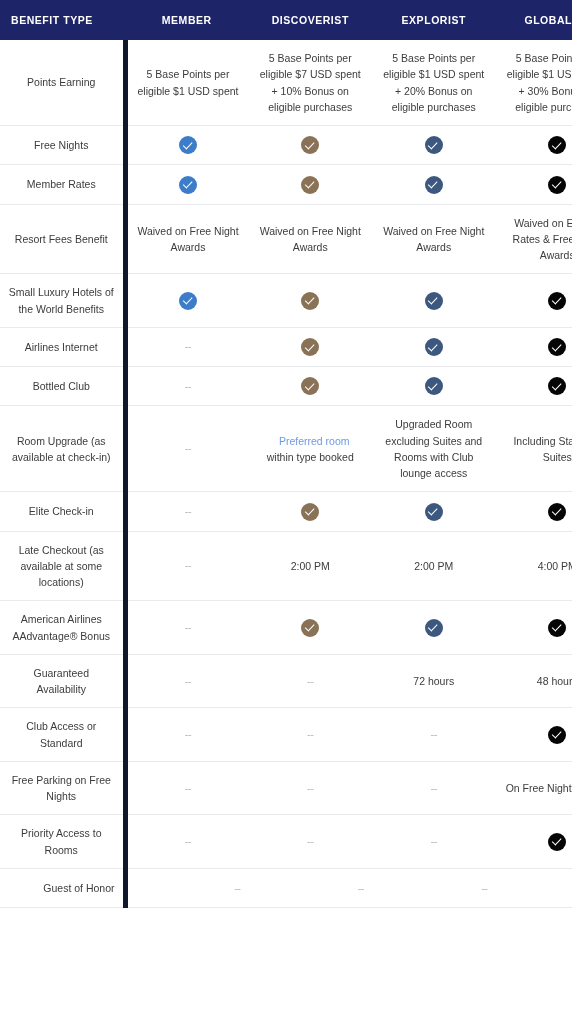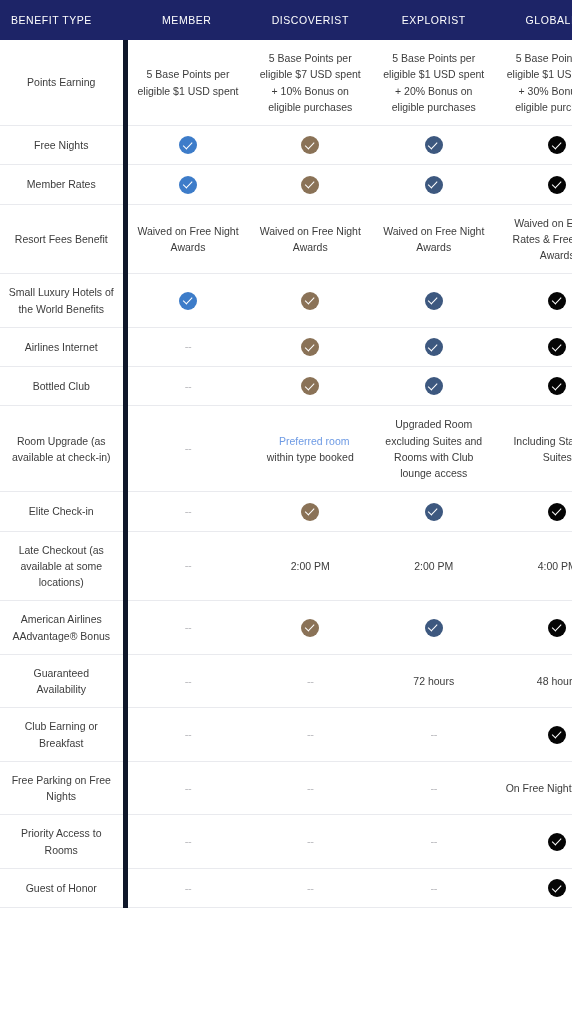--- a/index.html
+++ b/index.html
@@ -17,21 +17,21 @@
     width: 572px;
     border-collapse: collapse;
     table-layout: fixed;
   }
 
   
   .benefits-table thead th {
     background: #1d2467;
     color: #ffffff;
     font-size: 10.5px;
-    font-weight: normal;
+    font-weight: bold;
     letter-spacing: 0.55px;
     height: 40px;
     padding: 0 4px;
     text-align: center;
     vertical-align: middle;
     border: 0;
   }
   .benefits-table thead th.col-benefit {
     text-align: left;
     padding-left: 11px;
@@ -46,20 +46,21 @@
     border-bottom: 1px solid #e9eaee;
     padding: 10px 8px;
     vertical-align: middle;
     text-align: center;
     font-size: 10.5px;
     line-height: 1.55;
     color: #3c3c3c;
   }
   .benefits-table tbody tr:last-child td {
     border-bottom: 1px solid #e9eaee;
+    text-align: right;
   }
 
   td.benefit-name {
     text-align: left;
     padding-left: 11px;
     padding-right: 4px;
     color: #6d9ae4;
     font-size: 10.5px;
     line-height: 1.48;
     border-right: 5px solid #0f172a;
@@ -226,21 +227,21 @@
         <td><span class="dash">--</span></td>
         <td><span class="dash">--</span></td>
         <td>
           <span class="cell-text">72 hours</span>
         </td>
         <td>
           <span class="cell-text">48 hours</span>
         </td>
       </tr>
       <tr>
-        <td class="benefit-name">Club Earning or Breakfast</td>
+        <td class="benefit-name">Club Access or Standard</td>
         <td><span class="dash">--</span></td>
         <td><span class="dash">--</span></td>
         <td><span class="dash">--</span></td>
         <td><span class="check globalist"></span></td>
       </tr>
       <tr>
         <td class="benefit-name">Free Parking on Free Nights</td>
         <td><span class="dash">--</span></td>
         <td><span class="dash">--</span></td>
         <td><span class="dash">--</span></td>

